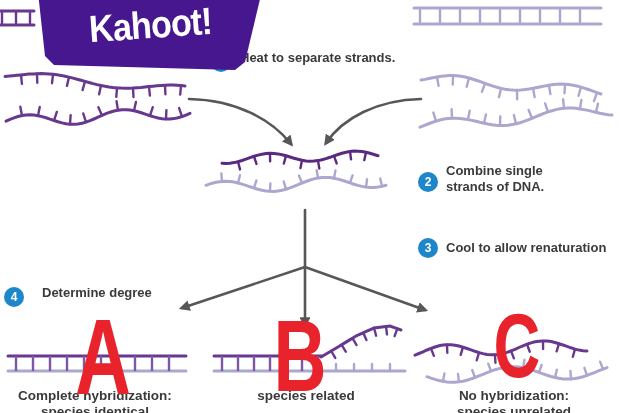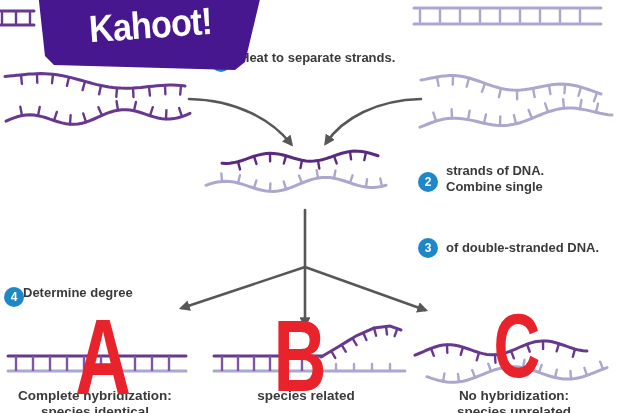--- a/index.html
+++ b/index.html
@@ -236,35 +236,35 @@
     <div class="badge" style="left:211px;top:52px;">1</div>
     <div class="steplabel" style="left:240px;top:50px;">
       <span>Heat to separate strands.</span>
       <span></span>
     </div>
   </div>
 
   <div>
     <div class="badge" style="left:418px;top:172px;">2</div>
     <div class="steplabel" style="left:446px;top:163px;">
+      <span>Combine single</span>
       <span>strands of DNA.</span>
-      <span>Combine single</span>
     </div>
   </div>
 
   <div>
     <div class="badge" style="left:418px;top:238px;">3</div>
     <div class="steplabel" style="left:446px;top:240px;">
-      <span>of double-stranded DNA.</span>
+      <span>Cool to allow renaturation</span>
     </div>
   </div>
 
   <div>
     <div class="badge" style="left:4px;top:287px;">4</div>
-    <div class="steplabel" style="left:23px;top:285px;text-align:center;">
+    <div class="steplabel" style="left:42px;top:285px;text-align:center;">
       <span>Determine degree</span>
     </div>
   </div>
 
   <div>
     <div class="letter" style="left:103px;top:303px;font-size:108px;">A</div>
     <div class="cap" style="left:95px;top:388px;">
       <div>Complete hybridization:</div>
       <div>species identical</div>
     </div>

